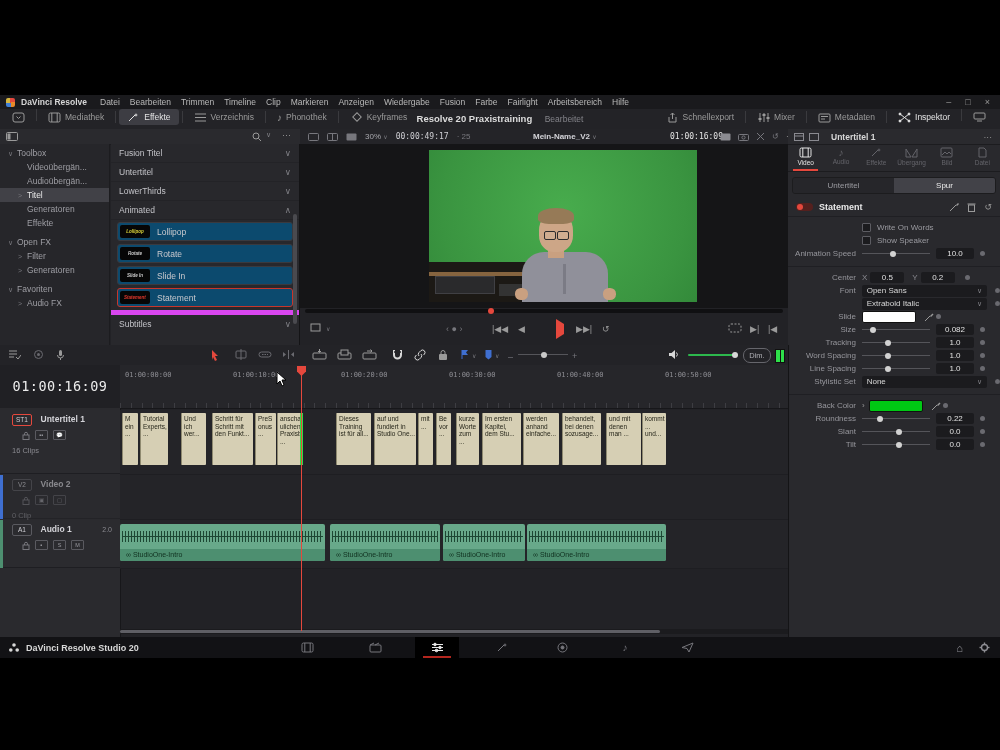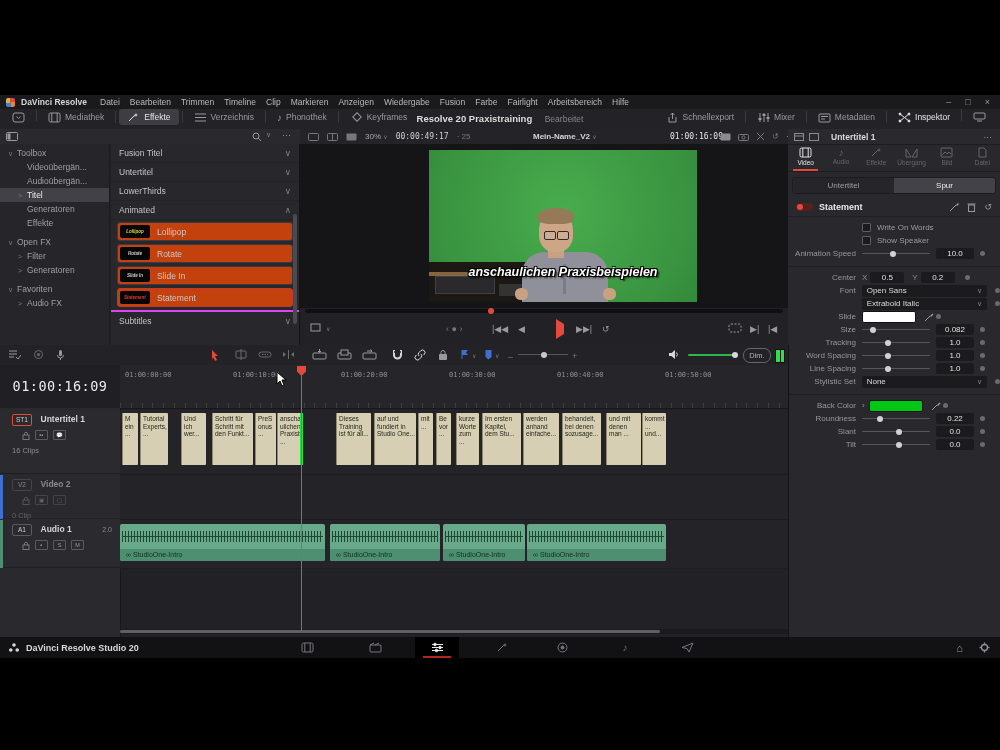--- a/index.html
+++ b/index.html
@@ -32,21 +32,21 @@
   .fx-sidebar{position:absolute;left:0;top:49px;width:110px;height:201px;background:#26262a;border-right:1px solid #1c1c1f;padding-top:2px;box-sizing:border-box;}
   .side-item{height:14px;line-height:14px;padding-left:8px;color:#9f9fa5;font-size:8.5px;white-space:nowrap;overflow:hidden;}
   .side-item .tw{display:inline-block;width:9px;color:#77777d;font-size:7px;}
   .side-item.lv1{padding-left:18px;}
   .side-item.sel{background:#414147;color:#e8e8e8;}
   .side-gap{height:5px;}
   .fx-list{position:absolute;left:111px;top:49px;width:189px;height:201px;background:#28282c;border-right:1px solid #141416;box-sizing:border-box;}
   .fx-cat{height:18px;line-height:18px;padding:0 8px;color:#c3c3c8;font-size:8.5px;display:flex;justify-content:space-between;border-bottom:1px solid #232327;}
   .fx-cat .chev{color:#808086;}
   .fx-items{padding:2px 6px 0 6px;}
-  .fx-item{height:17px;margin-bottom:3px;border:1px solid #3a3a3f;border-radius:3px;background:#c2410c;display:flex;align-items:center;}
+  .fx-item{height:17px;margin-bottom:3px;border:1px solid #3a3a3f;border-radius:3px;background:#0c4a6e;display:flex;align-items:center;}
   .fx-item.sel{border-color:#c7362c;}
   .thumb{width:30px;height:13px;background:#060606;border-radius:2px;margin:0 7px 0 2px;
          display:flex;align-items:center;justify-content:center;font-size:4.5px;font-style:italic;font-weight:bold;overflow:hidden;}
   .fx-item .lbl{color:#c9c9ce;font-size:8.5px;}
   .fx-scroll{position:absolute;right:2px;top:70px;width:4px;height:110px;background:#4a4a4f;border-radius:2px;}
   
   .viewerhdr{position:absolute;left:300px;top:34px;width:488px;height:15px;background:#242428;border-bottom:1px solid #141416;display:flex;align-items:center;font-size:8px;color:#a8a8ae;}
   .vh{margin-left:8px;white-space:nowrap;}
   .viewer{position:absolute;left:300px;top:49px;width:488px;height:164px;background:#151517;border-right:1px solid #141416;}
   .video-frame{position:absolute;left:129px;top:6px;width:268px;height:152px;background:radial-gradient(circle at 50% 40%,#48ac4d,#3a9440 75%,#338a3a);overflow:hidden;}
@@ -350,21 +350,21 @@
         </div>
         <div class="fx-item">
           <span class="thumb" style="color:#cccccc">Slide In</span>
           <span class="lbl">Slide In</span>
         </div>
         <div class="fx-item sel">
           <span class="thumb" style="color:#e0382c">Statement</span>
           <span class="lbl">Statement</span>
         </div>
       </div>
-    <div class="fx-cat" style="border-top:2px solid #d946ef;border-bottom:none">
+    <div class="fx-cat" style="border-top:5px solid #d946ef;border-bottom:none">
       <span>Subtitles</span>
       <span class="chev">∨</span>
     </div>
     <div class="fx-scroll"></div>
   </div>
 
   <div class="viewerhdr">
     <span class="vh">
         <svg width="11" height="8" viewBox="0 0 11 8">
           <rect x="0.5" y="0.5" width="10" height="7" rx="1" fill="none" stroke="#77777d"></rect>
@@ -419,21 +419,20 @@
       <div class="neck"></div>
       <div class="head"></div>
       <div class="hair"></div>
       <div class="glasses">
           <span style="left:1px"></span>
           <span style="left:14px"></span>
         </div>
       <div class="fist" style="left:86px"></div>
       <div class="fist" style="left:174px"></div>
       <div class="subtitle-ovl">
-        <div>anschaulichen Praxisbeispielen</div>
       </div>
     </div>
   </div>
 
   <div class="scrub">
       <span class="scrub-dot"></span>
     </div>
   <div class="transport">
     <span class="tico" style="left:10px">
         <svg width="11" height="9" viewBox="0 0 11 9">

